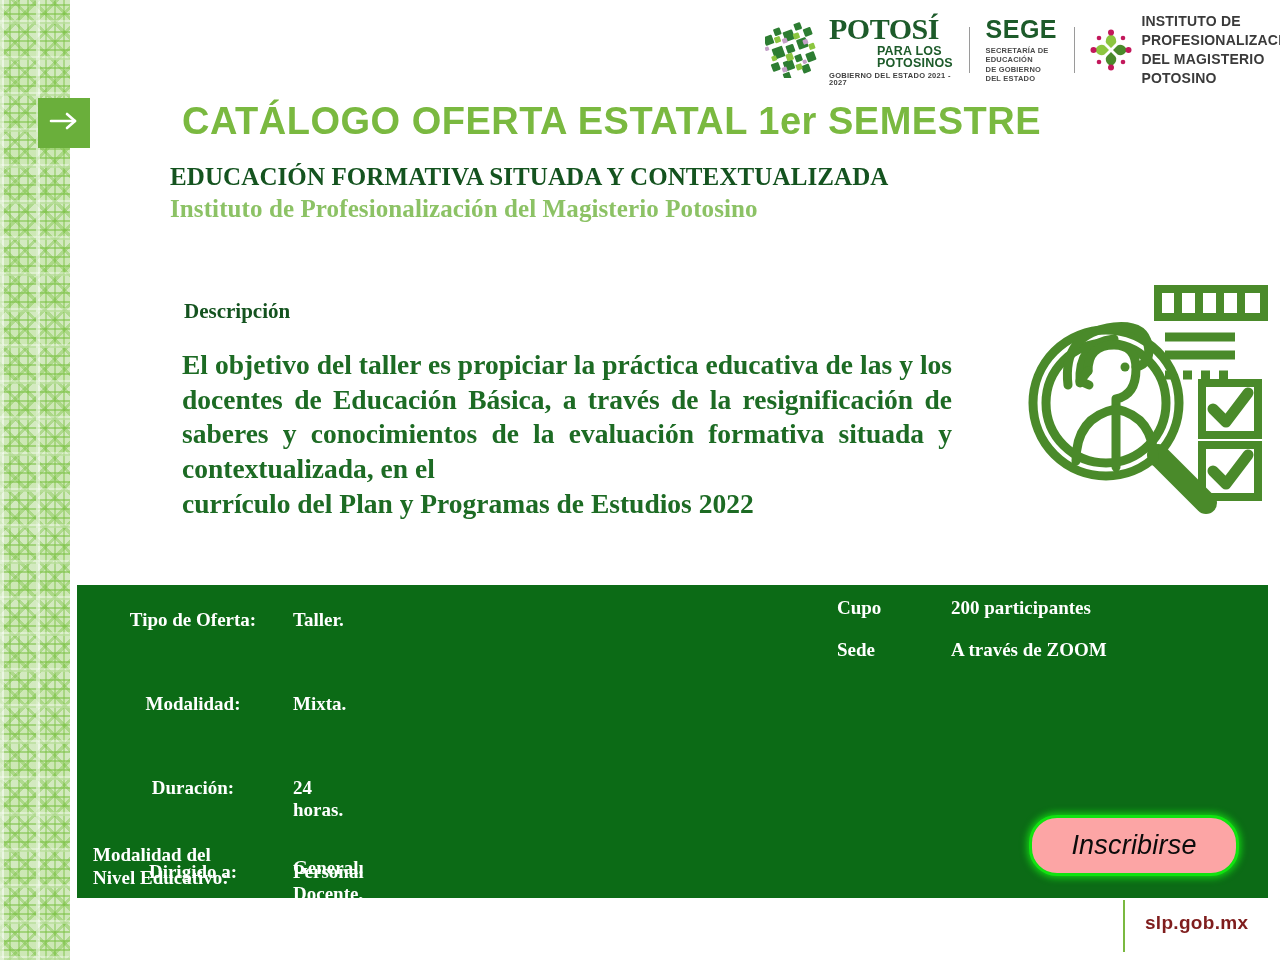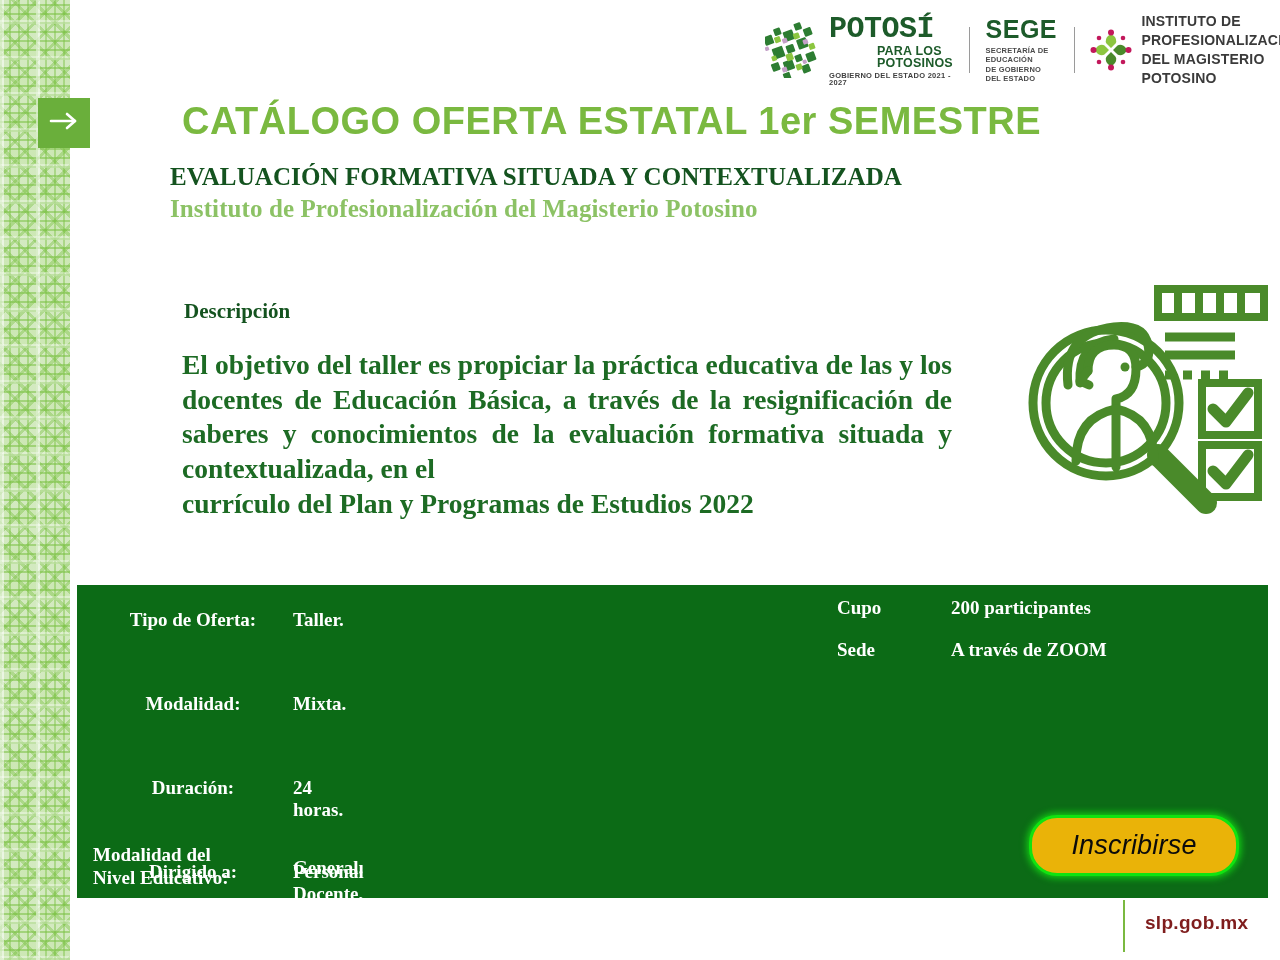--- a/index.html
+++ b/index.html
@@ -53,21 +53,21 @@
     height: 68px;
     display: flex;
     align-items: center;
     gap: 0px;
   }
   .logo-potosi { display:flex; align-items:center; gap:8px; }
   .potosi-mark { width: 56px; height: 56px; position: relative; }
   .potosi-mark svg { display:block; }
   .potosi-text { line-height: 1; }
   .potosi-word {
-    font-family: Liberation Mono, monospace;
+    font-family: Liberation Serif, serif;
     font-weight: bold;
     font-size: 30px;
     letter-spacing: -.5px;
     color: #1d5b2a;
   }
   .potosi-sub {
     font-family: "Liberation Sans", sans-serif;
     font-weight: bold;
     font-size: 12.5px;
     letter-spacing: .2px;
@@ -226,21 +226,21 @@
     font-family:"Liberation Serif", serif;
     font-weight:bold; font-size:19px; color:#fff;
     line-height: 1.22;
   }
 
   
   .inscribirse {
     position: absolute;
     left: 1029px; top: 815px;
     width: 204px; height: 55px;
-    background: #eab308;
+    background: #fca5a5;
     border: 3px solid #10e310;
     border-radius: 28px;
     box-shadow: 0 0 7px 2px rgba(20,225,20,.85);
     display: flex; align-items: center; justify-content: center;
     z-index: 6;
     cursor: pointer;
   }
   .inscribirse span {
     font-family: "Liberation Sans", sans-serif;
     font-style: italic;
@@ -360,21 +360,21 @@
       <div class="ipmp-text">
         <div>INSTITUTO DE</div>
         <div>PROFESIONALIZACIÓN</div>
         <div>DEL MAGISTERIO</div>
         <div>POTOSINO</div>
       </div>
     </div>
   </div>
 
   <div class="main-title">CATÁLOGO OFERTA ESTATAL 1er SEMESTRE</div>
-  <div class="subtitle-1">EVALUACIÓN FORMATIVA SITUADA Y CONTEXTUALIZADA</div>
+  <div class="subtitle-1">EDUCACIÓN FORMATIVA SITUADA Y CONTEXTUALIZADA</div>
   <div class="subtitle-2">Instituto de Profesionalización del Magisterio Potosino</div>
 
   <div class="desc-label">Descripción</div>
   <div class="desc-body">
     <span>El objetivo del taller es propiciar la práctica educativa de las y los docentes de Educación Básica, a través de la resignificación de saberes y conocimientos de la evaluación formativa situada y contextualizada, en el</span>
     <div class="lastline">currículo del Plan y Programas de Estudios 2022</div>
   </div>
 
   <div class="illustration">
     <svg width="265" height="265" viewBox="0 0 265 265" aria-hidden="true">

